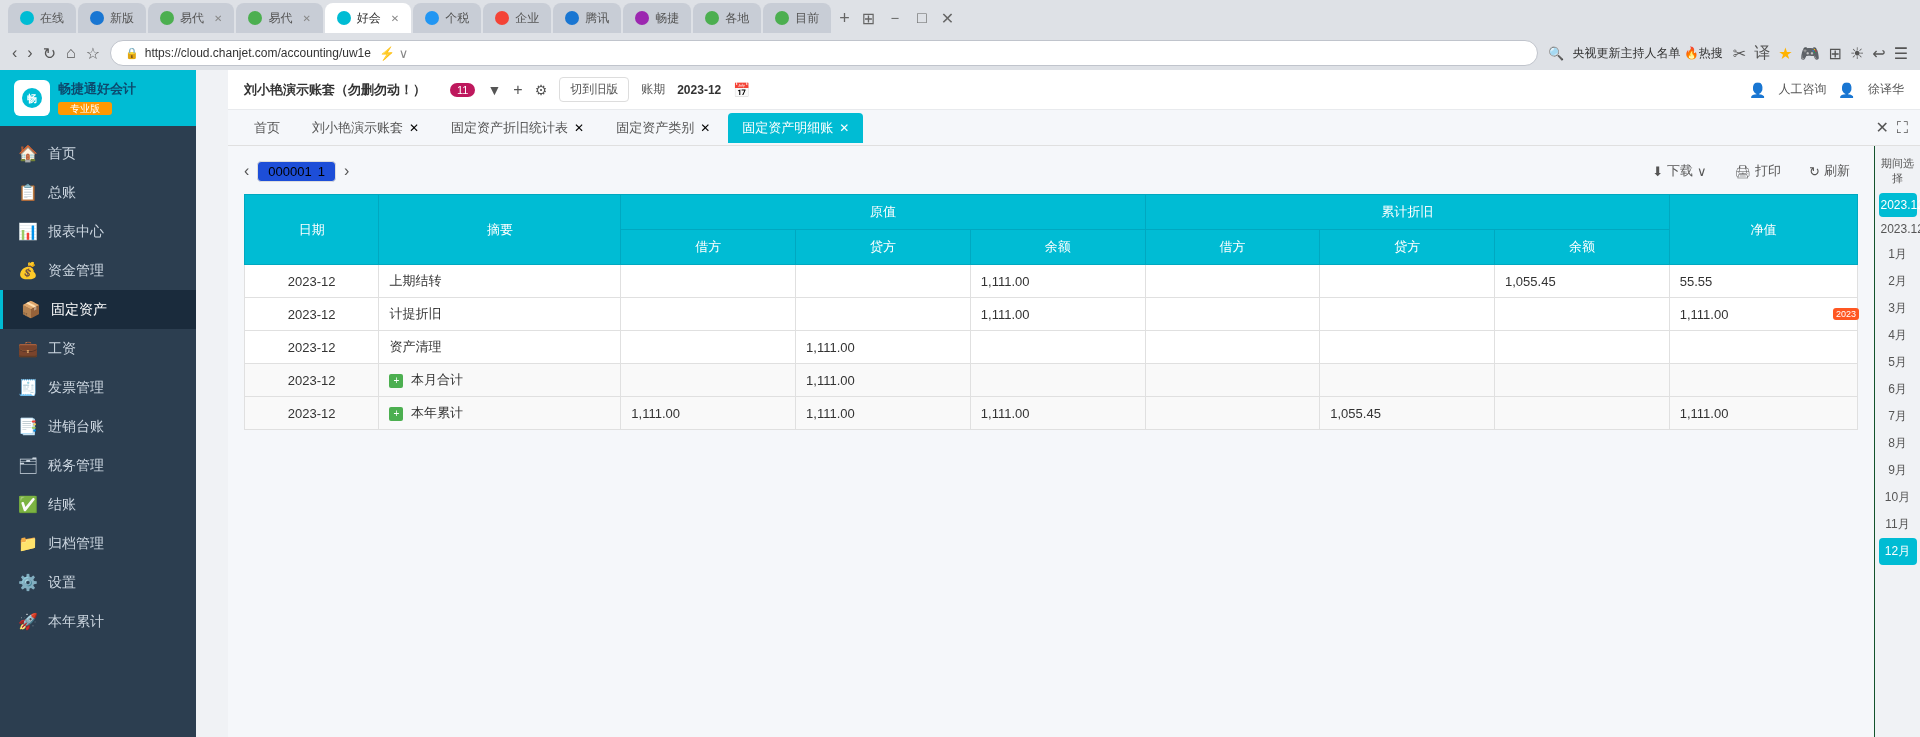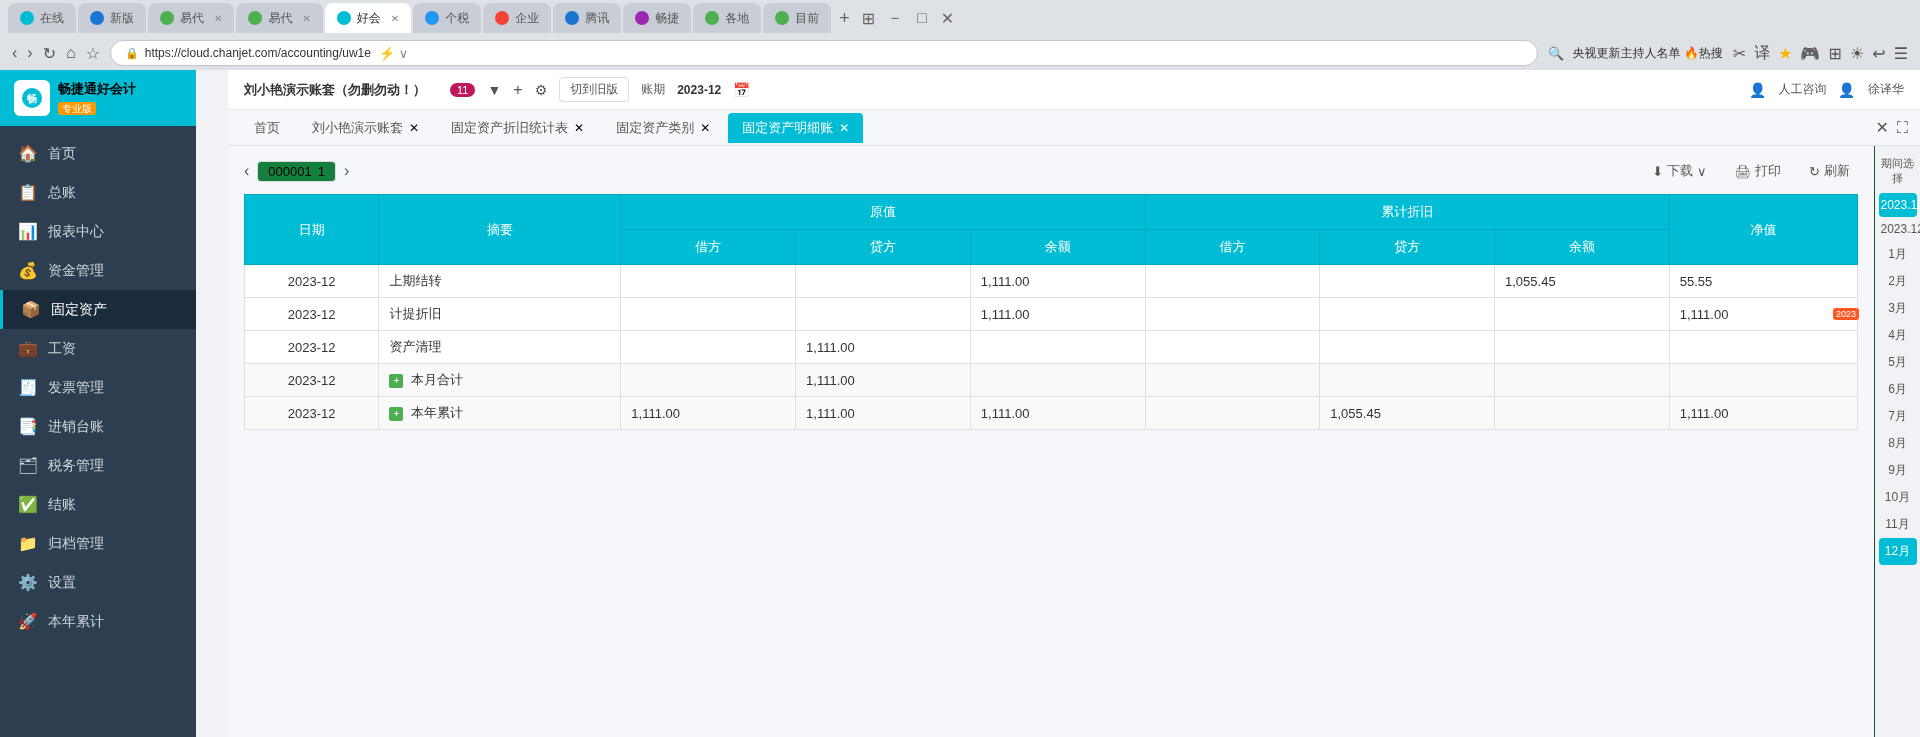--- a/index.html
+++ b/index.html
@@ -46,21 +46,21 @@
     .page-tab.active { background: #00bcd4; color: #fff; }
     .tab-close-btn { background: none; border: none; cursor: pointer; font-size: 12px; }
 
     
     .content-area { flex: 1; padding: 12px 16px; overflow: auto; background: #f5f7fa; position: relative; }
 
     
     .content-toolbar { display: flex; align-items: center; justify-content: space-between; margin-bottom: 10px; }
     .pagination-area { display: flex; align-items: center; gap: 8px; font-size: 13px; }
     .page-nav-btn { background: none; border: none; cursor: pointer; color: #555; font-size: 16px; }
-    .page-id-box { border: 1px solid #ddd; border-radius: 4px; padding: 2px 10px; font-size: 13px; background: #15803d; display: flex; align-items: center; gap: 6px; }
+    .page-id-box { border: 1px solid #ddd; border-radius: 4px; padding: 2px 10px; font-size: 13px; background: #1d4ed8; display: flex; align-items: center; gap: 6px; }
     .toolbar-actions { display: flex; align-items: center; gap: 12px; font-size: 13px; color: #555; }
     .toolbar-btn { display: flex; align-items: center; gap: 4px; cursor: pointer; padding: 4px 8px; border-radius: 4px; }
 
     
     .ledger-table { width: 100%; border-collapse: collapse; font-size: 13px; }
     .ledger-table th { background: #00bcd4; color: #fff; text-align: center; padding: 8px 6px; border: 1px solid #00a8c0; font-weight: normal; }
     .ledger-table td { padding: 7px 10px; border: 1px solid #e0e0e0; background: #fff; color: #333; }
     .ledger-table td.text-cell { text-align: left; }
     .ledger-table td.center-cell { text-align: center; }
     .ledger-table .summary-row td { background: #f9f9f9; }
@@ -164,22 +164,22 @@
 
   <div class="sidebar">
     <div class="sidebar-brand">
       <div class="brand-logo">
         <svg width="24" height="24" viewBox="0 0 24 24">
             <circle cx="12" cy="12" r="10" fill="#00bcd4"></circle>
             <text x="12" y="16" text-anchor="middle" fill="#fff" font-size="10">畅</text>
           </svg>
       </div>
       <div>
-        <div style="font-size:13px;font-weight:bold;color:#000000;">畅捷通好会计</div>
-        <div><span style="font-size:10px;background:#ff9800;color:#fff;border-radius:3px;padding:1px 4px;">专业版</span></div>
+        <div style="font-size:13px;font-weight:bold;color:#0c4a6e;">畅捷通好会计</div>
+        <div><span style="font-size:10px;background:#ff9800;color:#fff;border-radius:3px;padding:1px 12px;">专业版</span></div>
       </div>
     </div>
     <div class="sidebar-nav">
       <div class="nav-item">
         <span class="nav-icon">🏠</span>
         <span>首页</span>
       </div>
       <div class="nav-item">
         <span class="nav-icon">📋</span>
         <span>总账</span>

